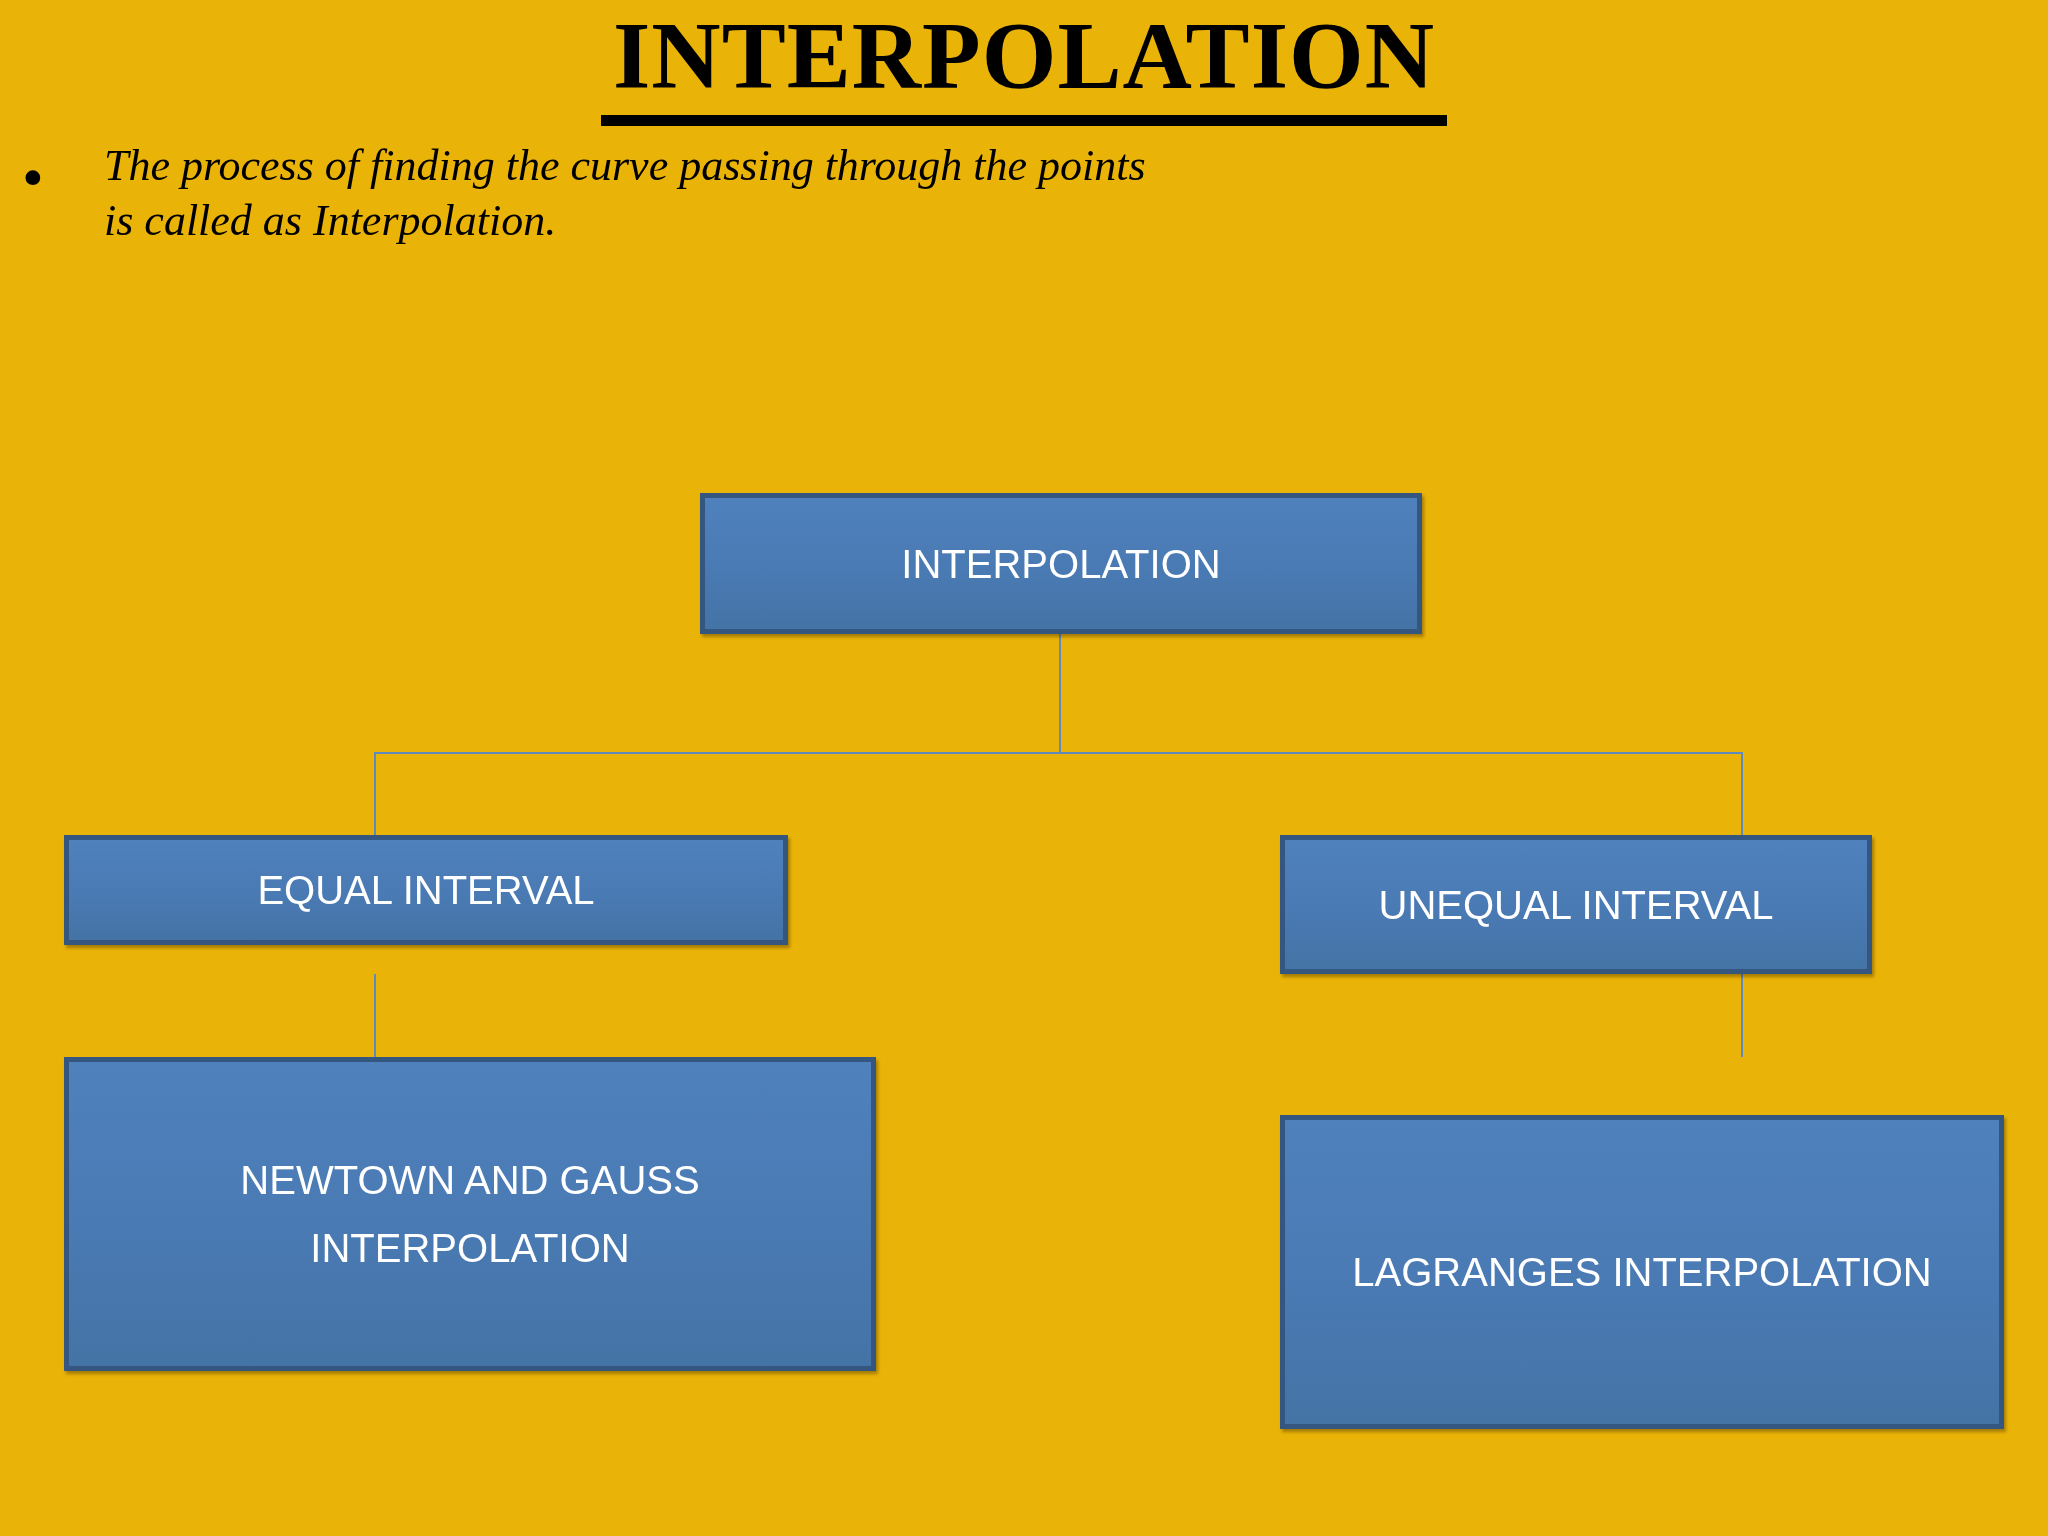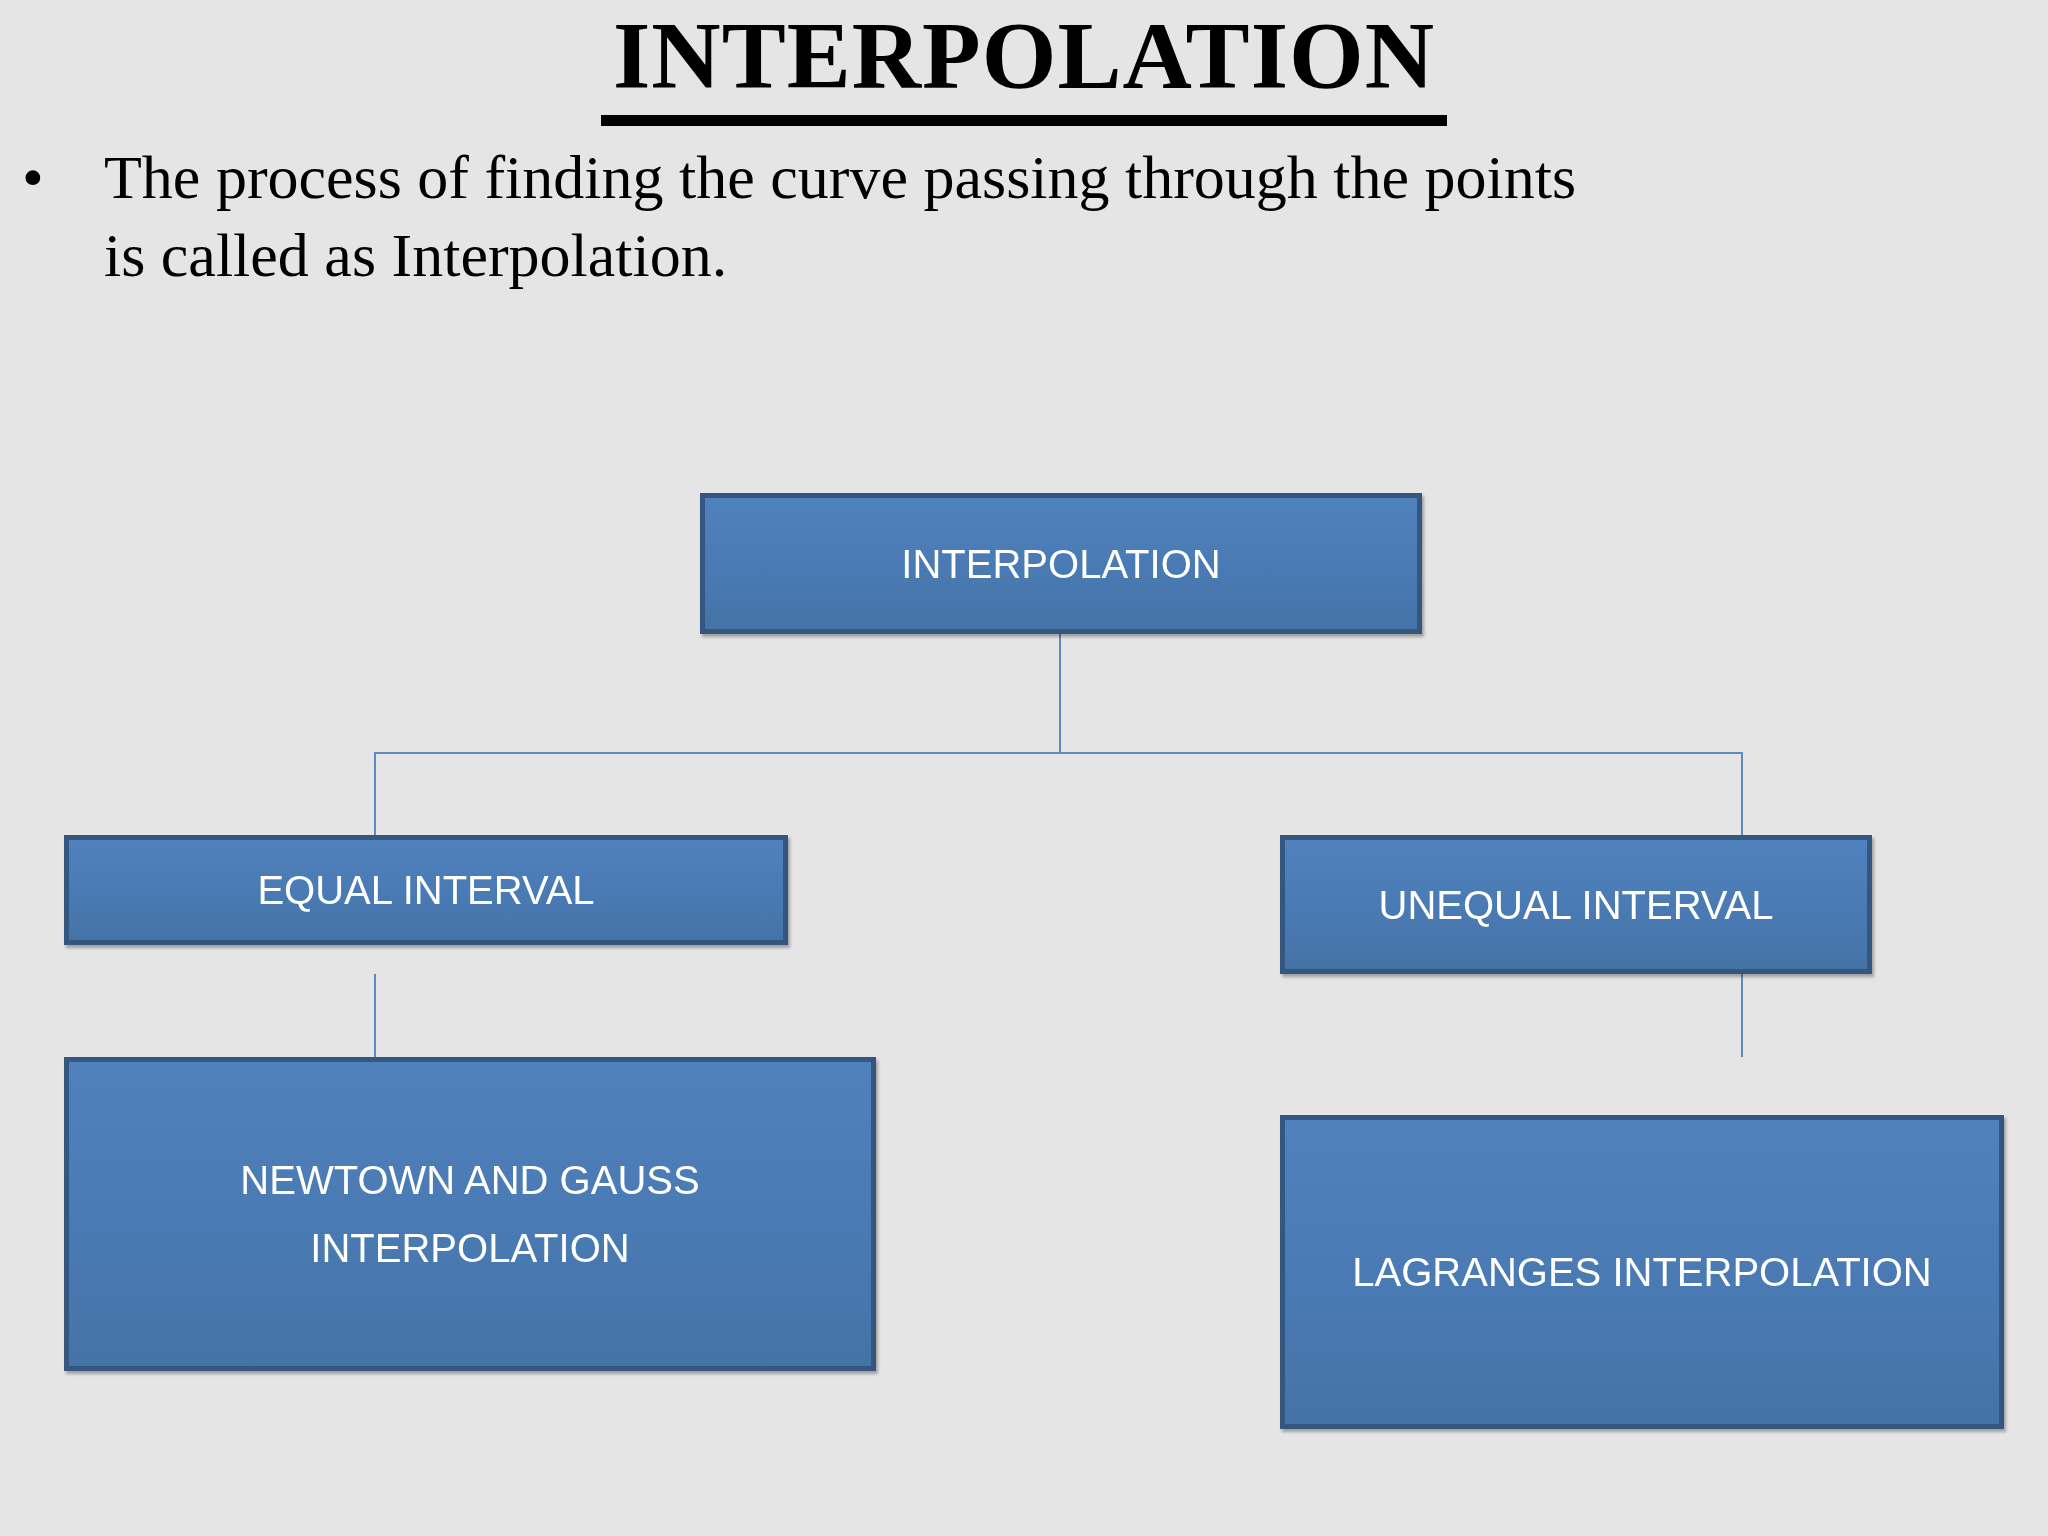--- a/index.html
+++ b/index.html
@@ -4,21 +4,21 @@
 <style>
   html, body {
     margin: 0;
     padding: 0;
     background: #ffffff;
   }
   .slide {
     position: relative;
     width: 2048px;
     height: 1536px;
-    background: #e5e5e5;
+    background: #eab308;
     overflow: hidden;
     font-family: "Liberation Serif", serif;
   }
 
   
   .title-wrap {
     position: absolute;
     left: 0;
     top: 6px;
     width: 2048px;
@@ -49,23 +49,24 @@
     top: 0;
     font-size: 62px;
     line-height: 1.26;
     color: #000000;
   }
   .bullet-text {
     position: absolute;
     left: 104px;
     top: 0;
     width: 1940px;
-    font-size: 62px;
+    font-size: 44px;
     line-height: 1.26;
     color: #000000;
+    font-style: italic;
   }
 
   
   .connector {
     position: absolute;
     background: #6089bd;
   }
   .node {
     position: absolute;
     box-sizing: border-box;

